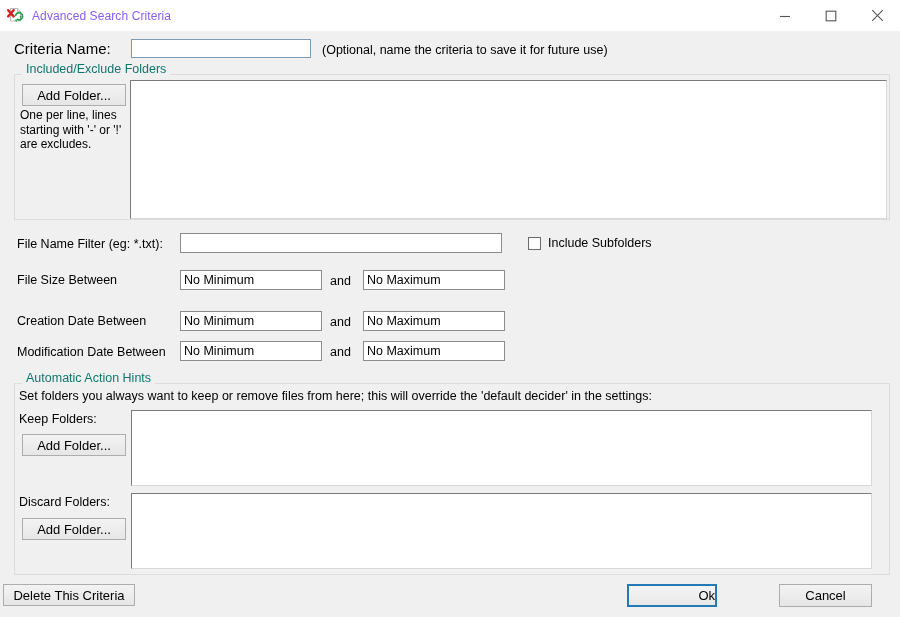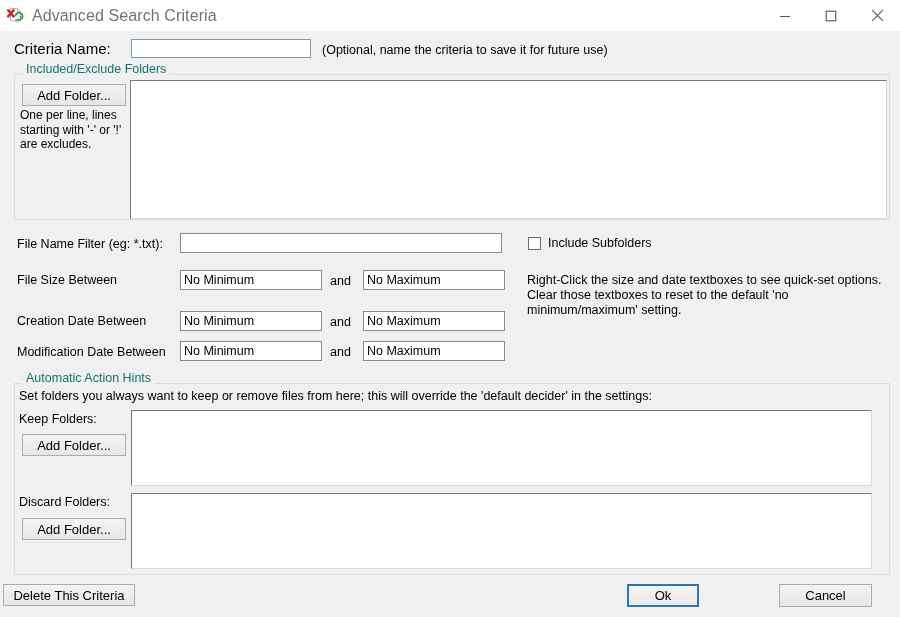--- a/index.html
+++ b/index.html
@@ -35,22 +35,22 @@
   }
   .title-icon {
     position: relative;
     width: 18px;
     height: 18px;
     margin-left: 7px;
     margin-right: 7px;
     flex: none;
   }
   .title-text {
-    font-size: 16px;
-    color: #737373;
+    font-size: 12px;
+    color: #8b5cf6;
     letter-spacing: 0.1px;
     white-space: nowrap;
   }
   .win-controls {
     position: absolute;
     right: 0; top: 0;
     height: 31px;
     display: flex;
   }
   .win-btn {
@@ -248,38 +248,33 @@
   <div class="label" style="left:17px; top:314px;">Creation Date Between</div>
   <input class="textbox" type="text" style="left: 180px; top: 311px; width: 142px; height: 20px;" value="No Minimum">
   <div class="label" style="left:330px; top:315px;">and</div>
   <input class="textbox" type="text" style="left: 363px; top: 311px; width: 142px; height: 20px;" value="No Maximum">
 
   <div class="label" style="left:17px; top:345px;">Modification Date Between</div>
   <input class="textbox" type="text" style="left: 180px; top: 341px; width: 142px; height: 20px;" value="No Minimum">
   <div class="label" style="left:330px; top:345px;">and</div>
   <input class="textbox" type="text" style="left: 363px; top: 341px; width: 142px; height: 20px;" value="No Maximum">
 
-  <div class="helptext" style="left:527px; top:273px; width:360px;">
-    <span>Right-Click the size and date textboxes to see quick-set options.</span><br>
-    <span>Clear those textboxes to reset to the default 'no</span><br>
-    <span>minimum/maximum' setting.</span>
-  </div>
 
   <div class="groupbox" style="left:14px; top:383px; width:876px; height:192px;"></div>
   <div class="groupbox-title" style="left:22px; top:371px;">Automatic Action Hints</div>
 
   <div class="label" style="left:19px; top:389px;">Set folders you always want to keep or remove files from here; this will override the 'default decider' in the settings:</div>
 
   <div class="label" style="left:19px; top:412px;">Keep Folders:</div>
   <button class="btn" style="left:22px; top:434px; width:104px; height:22px;">Add Folder...</button>
   <textarea class="textarea" style="left: 131px; top: 410px; width: 741px; height: 76px;"></textarea>
 
   <div class="label" style="left:19px; top:495px;text-align:center;">Discard Folders:</div>
   <button class="btn" style="left:22px; top:518px; width:104px; height:22px;">Add Folder...</button>
   <textarea class="textarea" style="left: 131px; top: 493px; width: 741px; height: 76px;"></textarea>
 
   <button class="btn" style="left:3px; top:584px; width:132px; height:22px;">Delete This Criteria</button>
 
-  <button class="btn default-focus" style="left:627px; top:584px; width:72px; height:23px;">Ok</button>
+  <button class="btn default-focus" style="left:627px; top:584px; width:90px; height:23px;text-align:right;">Ok</button>
 
   <button class="btn" style="left:779px; top:584px; width:93px; height:23px;">Cancel</button>
 
 </div>
 
 </body></html>

